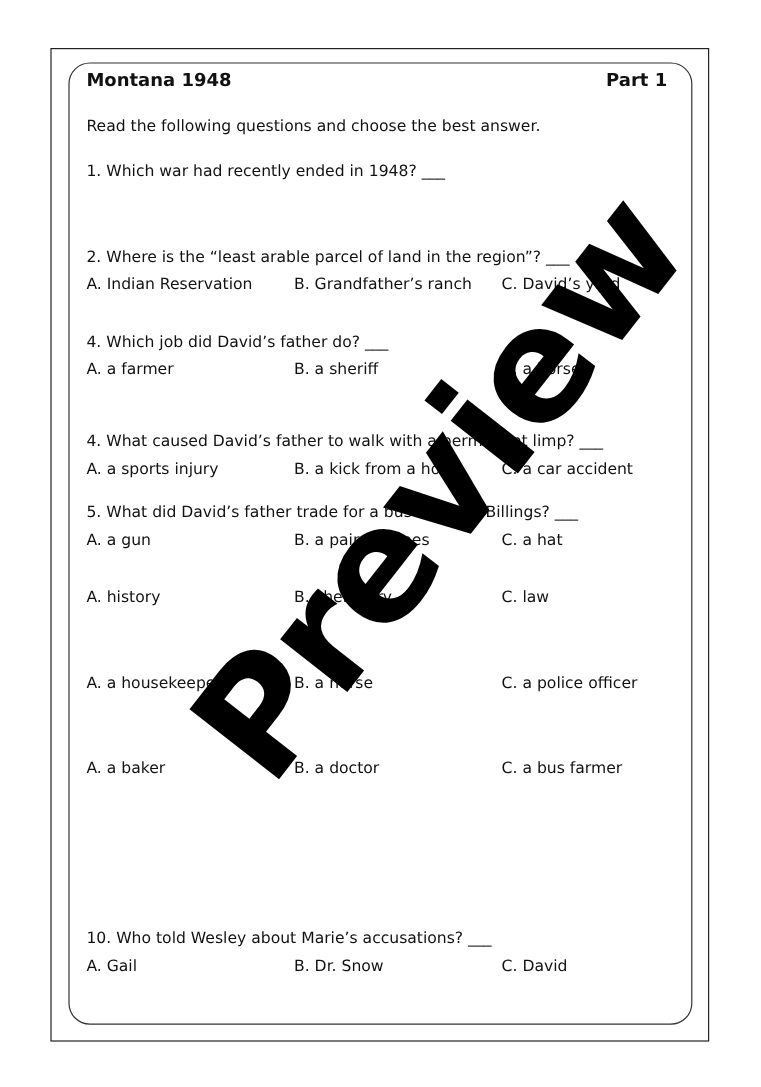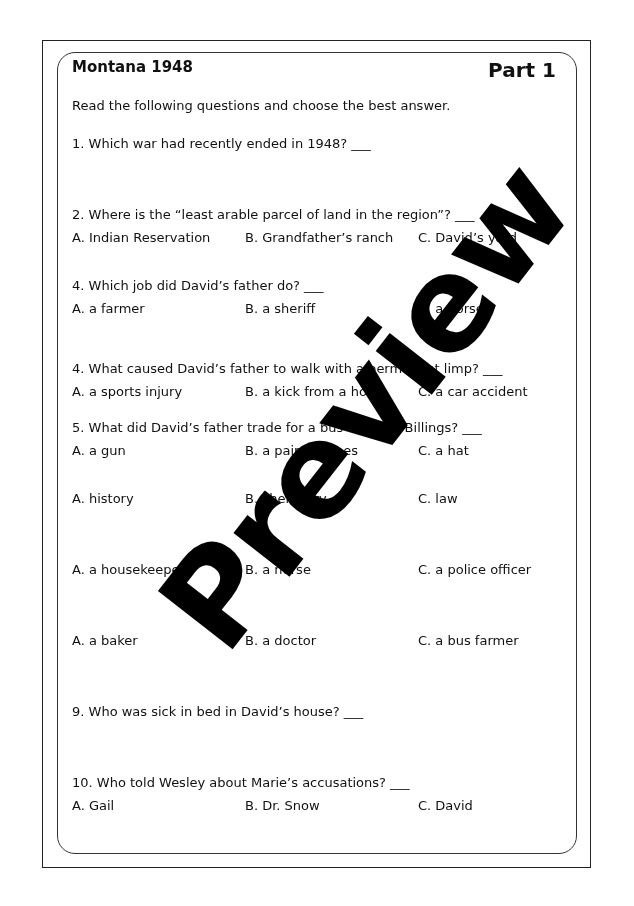--- a/index.html
+++ b/index.html
@@ -3,21 +3,21 @@
 <meta charset="utf-8">
 <style>
   html, body { margin:0; padding:0; background:#ffffff; }
   body { width:634px; height:906px; position:relative; overflow:hidden;
          font-family: "DejaVu Sans", sans-serif; color:#111; }
   .outer { position:absolute; left:42px; top:40px; width:549px; height:828px;
            border:1px solid #222; box-sizing:border-box; }
   .inner { position:absolute; left:57px; top:52px; width:520px; height:802px;
            border:1px solid #333; border-radius:18px; box-sizing:border-box; }
   .title { position:absolute; left:72px; top:58px; font-weight:bold; font-size:15px;text-align:center; }
-  .part { position:absolute; right:78px; top:58px; font-weight:bold; font-size:20px;margin-left:24px; }
+  .part { position:absolute; right:78px; top:58px; font-weight:bold; font-size:15px;margin-left:24px; }
   .instr { position:absolute; left:72px; top:98px; font-size:13px; }
   .q { position:absolute; left:72px; width:480px; }
   .qtext { font-size:13px; height:23px; line-height:18px; white-space:nowrap; }
   .opts { position:relative; height:18px; font-size:13px; line-height:18px; }
   .opt { position:absolute; top:0; white-space:nowrap; }
   .opt.a { left:0; }
   .opt.b { left:173px; }
   .opt.c { left:346px; }
   .watermark { position:absolute; left:50px; top:400px; font-family:"DejaVu Sans", sans-serif;
                font-size:130px; font-weight:bold; color:#000; transform:rotate(-52deg);
@@ -92,21 +92,20 @@
 
 <div class="q" style="top:632px">
   <div class="opts">
     <span class="opt a">A. a baker</span>
     <span class="opt b">B. a doctor</span>
     <span class="opt c">C. a bus farmer</span>
   </div>
 </div>
 
 <div class="q" style="top:703px">
-  <div class="qtext">9. Who was sick in bed in David’s house? ___</div>
 </div>
 
 <div class="q" style="top:774px">
   <div class="qtext">10. Who told Wesley about Marie’s accusations? ___</div>
   <div class="opts">
     <span class="opt a">A. Gail</span>
     <span class="opt b">B. Dr. Snow</span>
     <span class="opt c">C. David</span>
   </div>
 </div>

